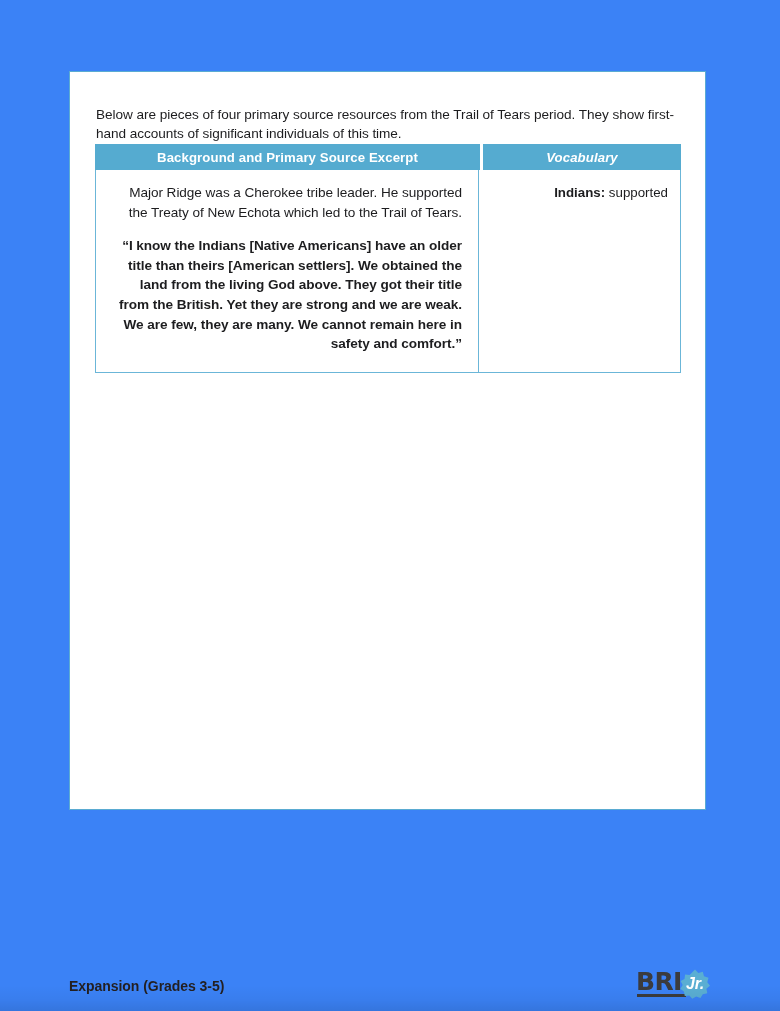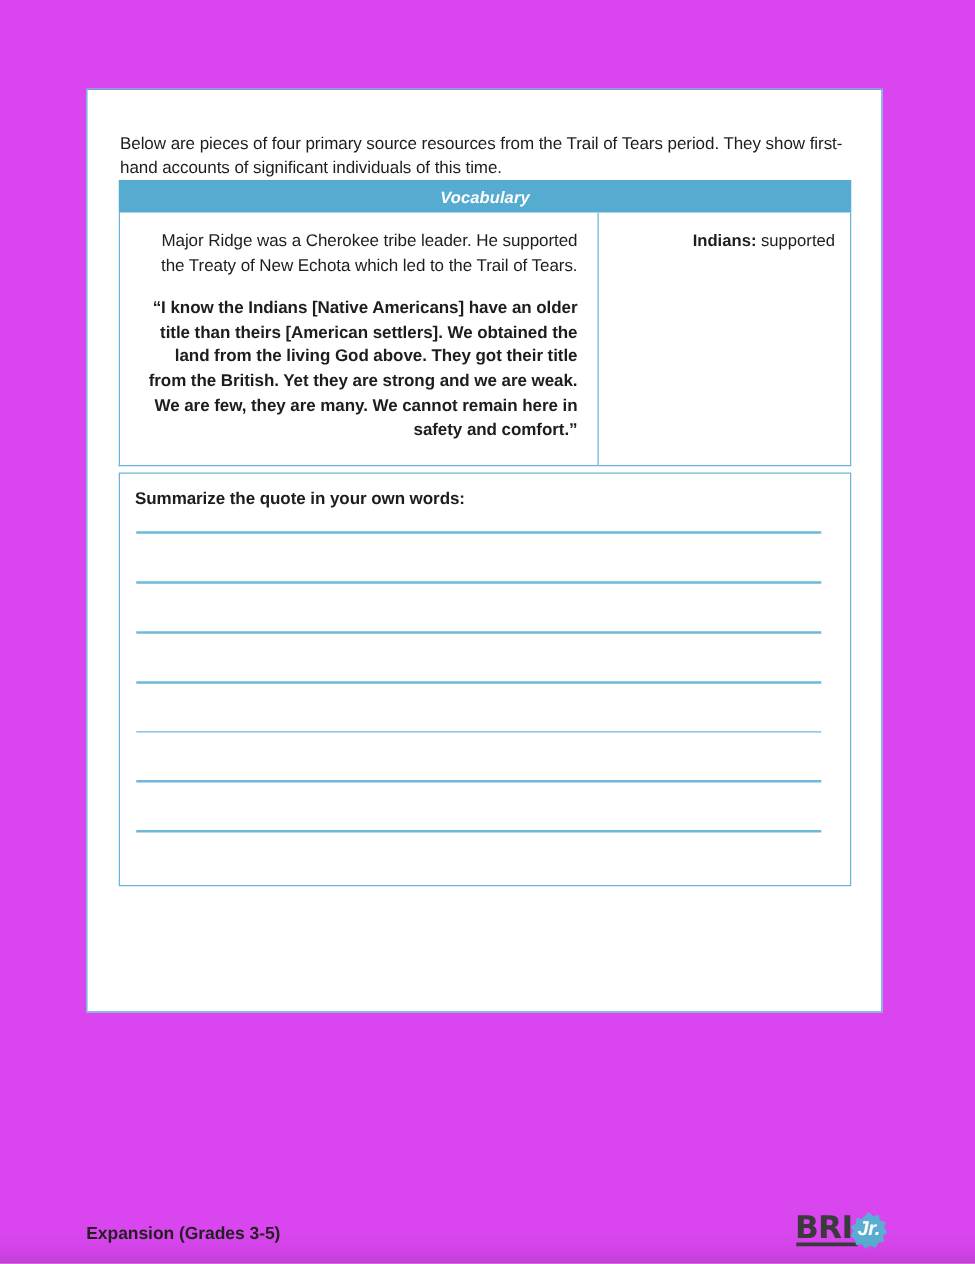--- a/index.html
+++ b/index.html
@@ -13,21 +13,21 @@
     background: #ffffff;
     font-family: "Liberation Sans", sans-serif;
     position: relative;
     overflow: hidden;
   }
 
   
   #page-sheet {
     position: absolute;
     inset: 0;
-    background: #d946ef;
+    background: #3b82f6;
   }
   #page-bottom-shade {
     position: absolute;
     left: 0;
     right: 0;
     bottom: 0;
     height: 26px;
     background: linear-gradient(to bottom, rgba(255,255,255,0) 0%, rgba(0,0,0,0.035) 55%, rgba(0,0,0,0.10) 100%);
     pointer-events: none;
   }
@@ -213,50 +213,39 @@
 
 <div id="page-sheet">
 
   <div id="content-frame">
 
     <p class="intro">Below are pieces of four primary source resources from the Trail of Tears period. They show first-hand accounts of significant individuals of this time.</p>
 
     <div class="src-table">
 
       <div class="src-head">
+        <div class="src-head-cell excerpt">Background and Primary Source Excerpt</div>
         <div class="src-head-cell vocab">Vocabulary</div>
       </div>
 
       <div class="src-body">
         <div class="src-cell-excerpt">
           <p>Major Ridge was a Cherokee tribe leader. He supported the Treaty of New Echota which led to the Trail of Tears.</p>
           <p>“I know the Indians [Native Americans] have an older title than theirs [American settlers]. We obtained the land from the living God above. They got their title from the British. Yet they are strong and we are weak. We are few, they are many. We cannot remain here in safety and comfort.”</p>
         </div>
         <div class="src-cell-vocab">
           <div class="vocab-entry">
             <span class="vocab-term">Indians:</span>
             <span>supported</span>
           </div>
         </div>
       </div>
 
     </div>
 
-    <div class="summary-box">
-      <div class="summary-prompt">Summarize the quote in your own words:</div>
-      <div class="answer-lines" id="answer-lines">
-          <div class="answer-line"></div>
-          <div class="answer-line"></div>
-          <div class="answer-line"></div>
-          <div class="answer-line"></div>
-          <div class="answer-line"></div>
-          <div class="answer-line"></div>
-          <div class="answer-line"></div>
-        </div>
-    </div>
 
   </div>
 
   <div id="footer-label">Expansion (Grades 3-5)</div>
 
   <div id="footer-logo">
     <div class="logo-wordmark">BRI</div>
     <div class="logo-underline"></div>
     <div class="logo-badge">
       <svg width="30" height="30" viewBox="0 0 100 100" aria-hidden="true">

